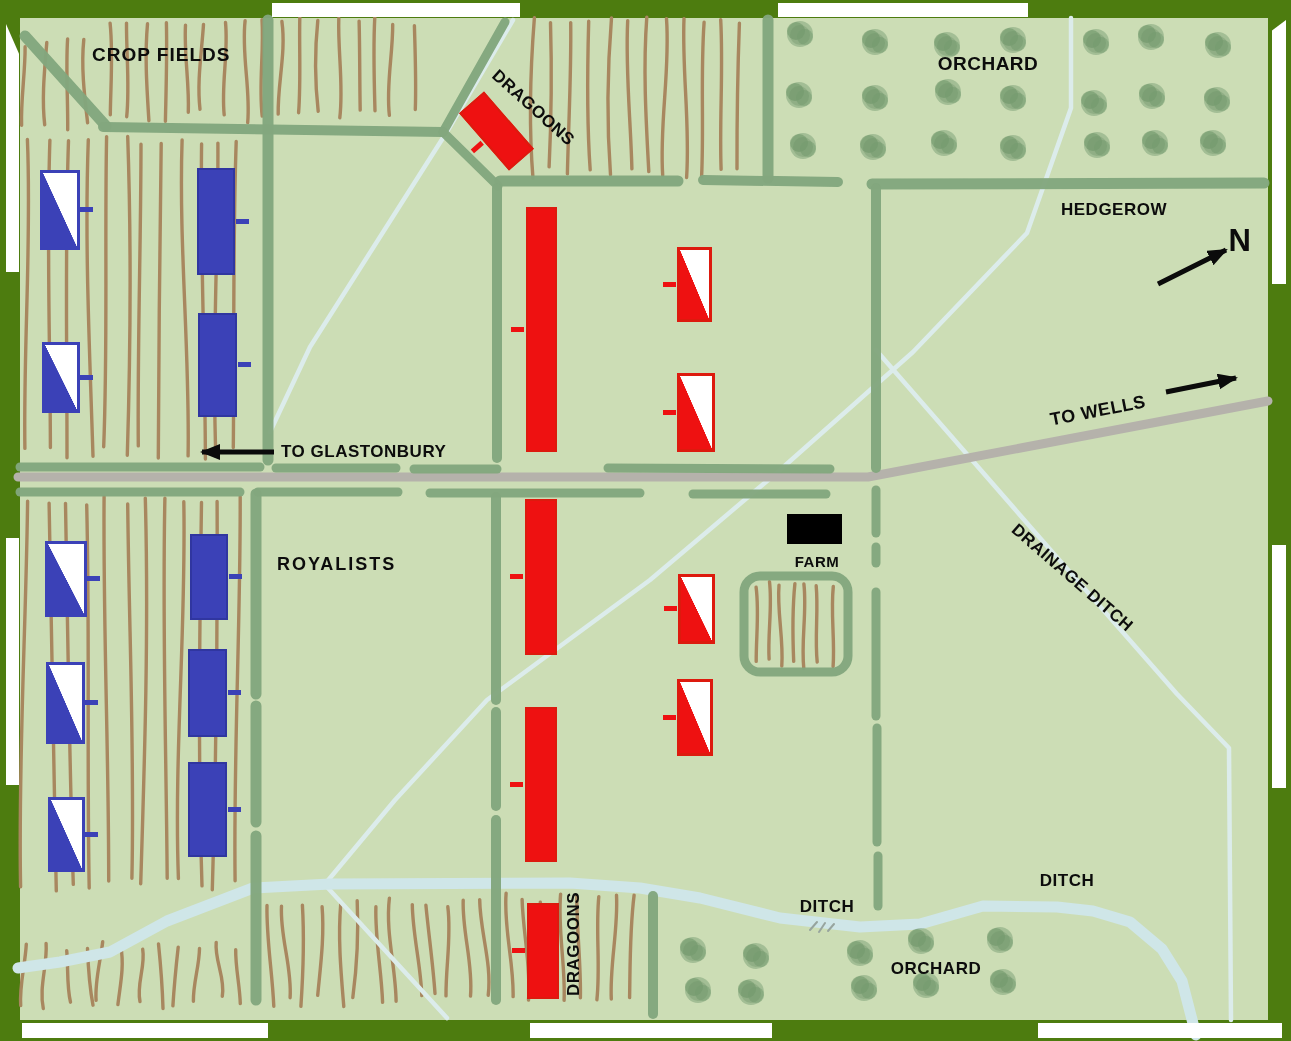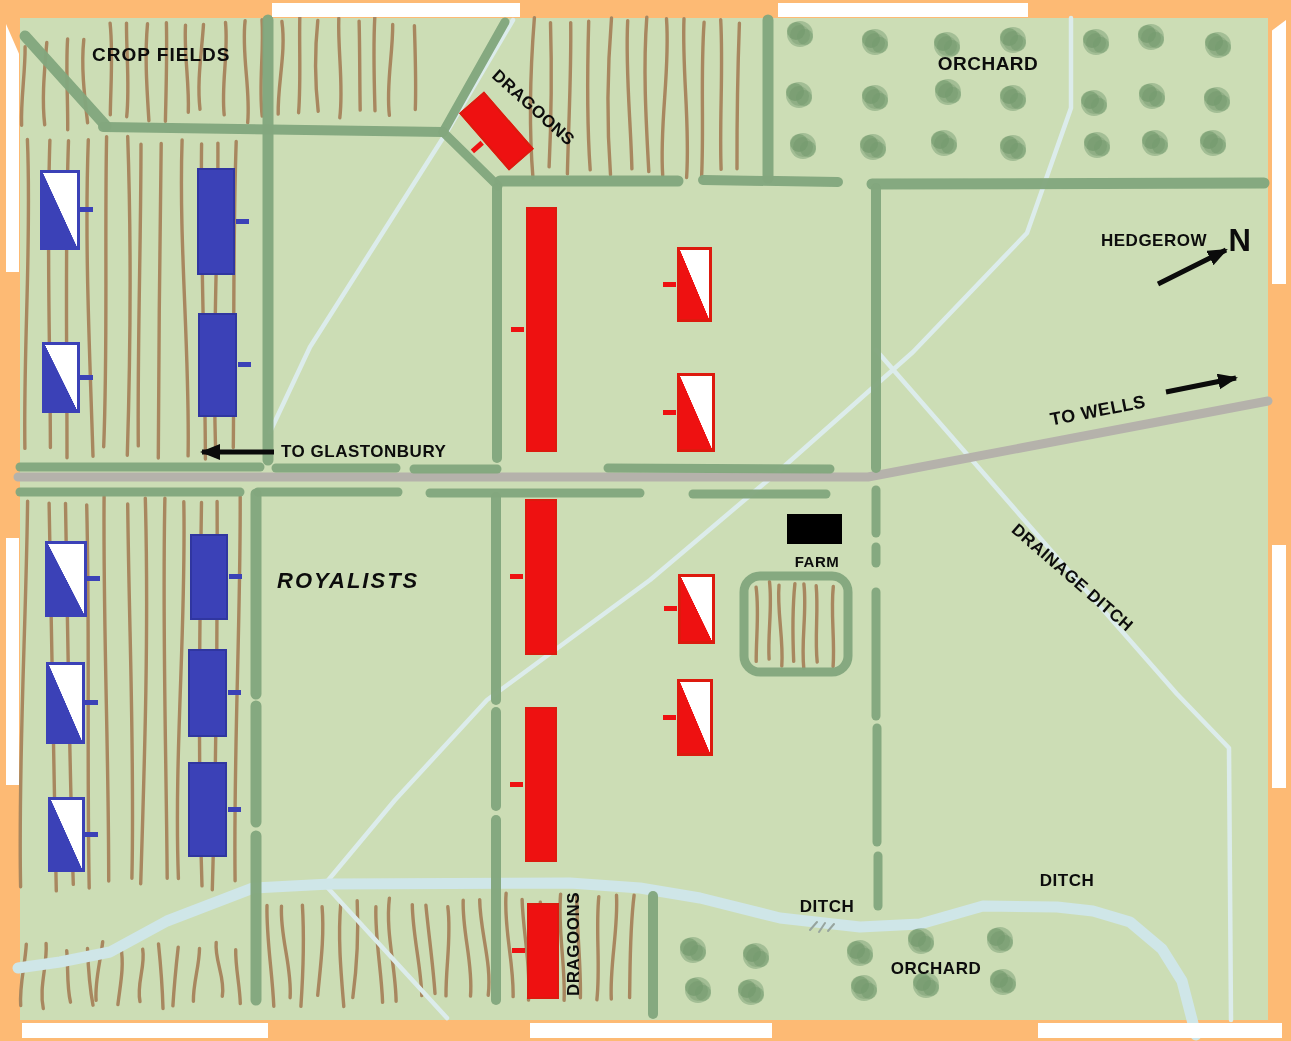--- a/index.html
+++ b/index.html
@@ -1,16 +1,16 @@
 <!DOCTYPE html>
 <html><head>
 <meta charset="utf-8">
 <style>
   html,body{margin:0;padding:0;background:#222;}
-  .stage{position:relative;width:1291px;height:1041px;background:#fdba74;overflow:hidden;
+  .stage{position:relative;width:1291px;height:1041px;background:#4d7c0f;overflow:hidden;
          font-family:"Liberation Sans",sans-serif;}
   .layer{position:absolute;left:0;top:0;width:1291px;height:1041px;}
   svg{position:absolute;left:0;top:0;}
   .notch{position:absolute;background:#fff;}
   .unit{position:absolute;box-sizing:border-box;z-index:2;}
   .solid-blue{background:#3b41b7;border:2px solid #3036a0;}
   .solid-red{background:#ee1111;border:2px solid #dd1a0e;}
   .blue-white-diagonal{background:#fff;border:3px solid #3b41b7;}
   .red-white-diagonal{background:#fff;border:3px solid #dd1a0e;}
   .tri{position:absolute;left:0;top:0;right:0;bottom:0;display:block;}
@@ -369,25 +369,25 @@
       </div>
       <div class="unit solid-red" style="left: 527px; top: 903px; width: 32px; height: 96px;">
         <i class="tick left"></i>
       </div>
     </div>
 
   <div class="layer">
     <div class="lbl" style="left:92px;top:44px;font-size:19px;letter-spacing:1px;">CROP FIELDS</div>
     <div class="lbl" style="left:533px;top:108px;transform:translate(-50%,-50%) rotate(42deg);">DRAGOONS</div>
     <div class="lbl" style="left:988px;top:64px;font-size:19px;transform:translate(-50%,-50%);">ORCHARD</div>
-    <div class="lbl" style="left:1154px;top:210px;transform:translate(-50%,-50%);margin-top:31px;">HEDGEROW</div>
+    <div class="lbl" style="left:1114px;top:210px;transform:translate(-50%,-50%);">HEDGEROW</div>
     <div class="lbl" style="left:1240px;top:241px;font-size:31px;transform:translate(-50%,-50%);">N</div>
     <div class="lbl" style="left:1098px;top:411px;font-size:18px;transform:translate(-50%,-50%) rotate(-11deg);">TO WELLS</div>
     <div class="lbl" style="left:281px;top:442px;">TO GLASTONBURY</div>
-    <div class="lbl" style="left:277px;top:568px;font-size:22px;letter-spacing:2px;font-style:italic;">ROYALISTS</div>
+    <div class="lbl" style="left:277px;top:554px;font-size:18px;letter-spacing:2px;">ROYALISTS</div>
     <div class="lbl" style="left:817px;top:561px;font-size:15px;transform:translate(-50%,-50%);">FARM</div>
     <div class="lbl" style="left:1072px;top:578px;transform:translate(-50%,-50%) rotate(41deg);">DRAINAGE DITCH</div>
     <div class="lbl" style="left:1067px;top:881px;transform:translate(-50%,-50%);">DITCH</div>
     <div class="lbl" style="left:827px;top:907px;transform:translate(-50%,-50%);">DITCH</div>
     <div class="lbl" style="left:936px;top:969px;transform:translate(-50%,-50%);">ORCHARD</div>
     <div class="lbl" style="left:574px;top:944px;transform:translate(-50%,-50%) rotate(-90deg);">DRAGOONS</div>
   </div>
 
   <div id="frame" class="layer" style="z-index:4;pointer-events:none;">
       <div class="notch" style="left: 272px; top: 3px; width: 248px; height: 14px;"></div>

